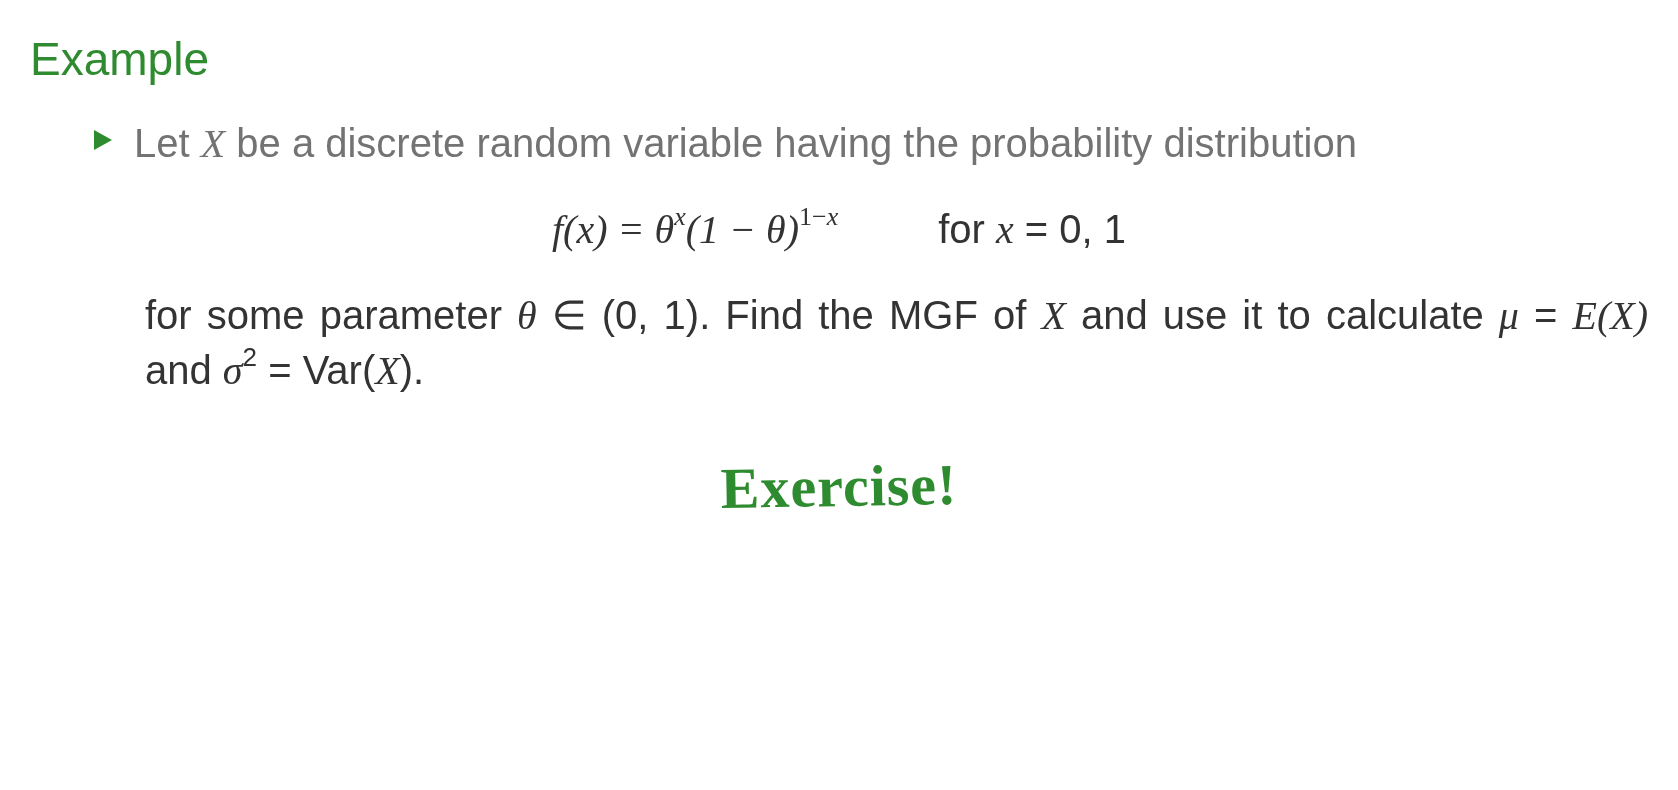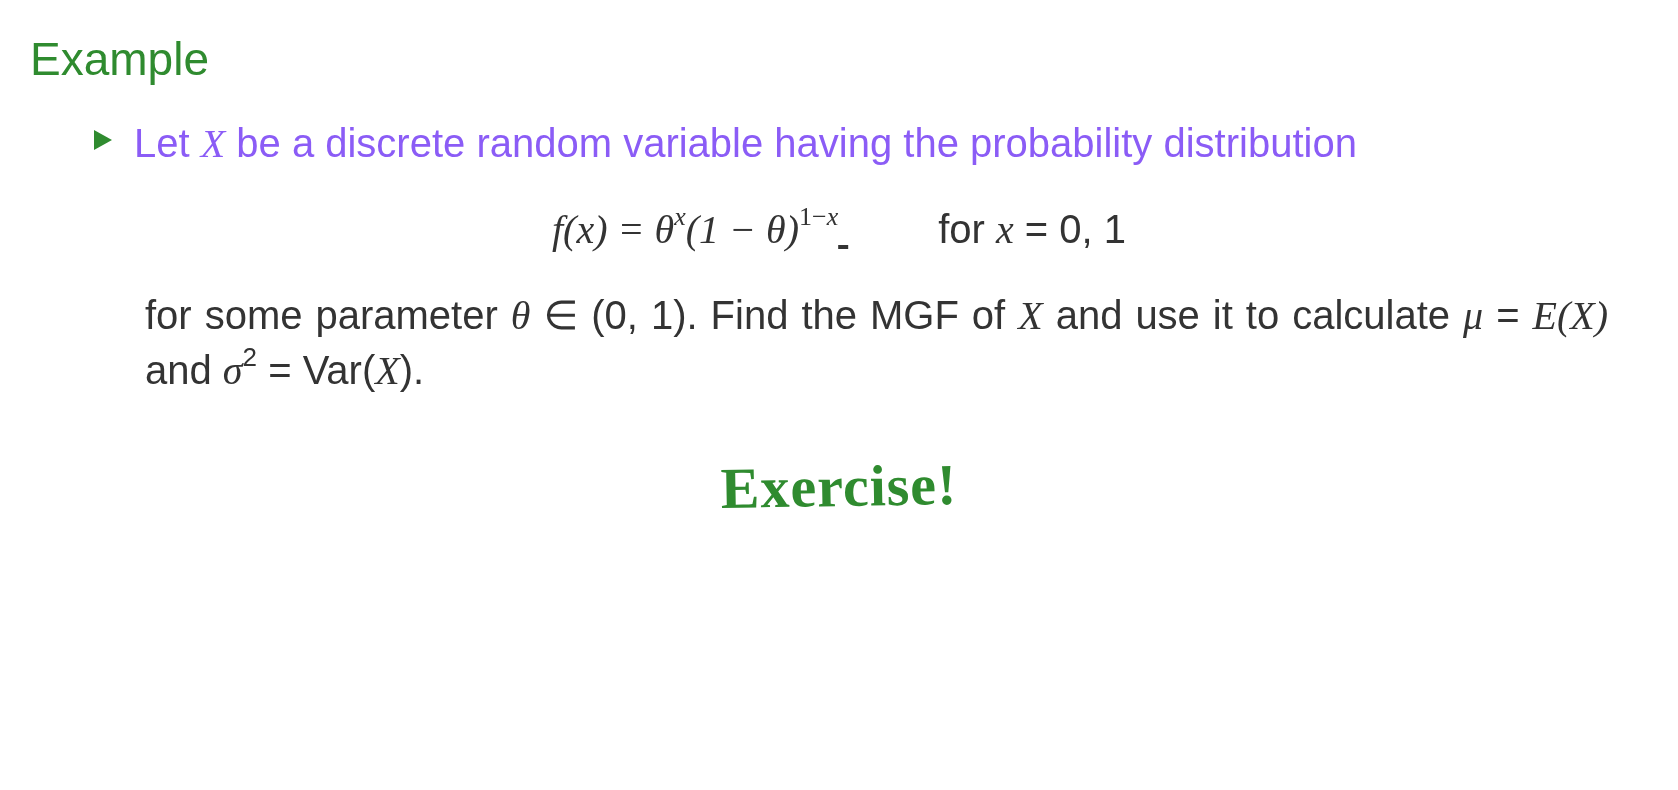--- a/index.html
+++ b/index.html
@@ -31,32 +31,31 @@
       margin-right: 60px;
     }
     .bullet-icon {
       color: #2f8b2f;
       flex-shrink: 0;
       margin-right: 20px;
       margin-top: 12px;
     }
     .bullet-text {
       font-size: 40px;
-      color: #8b5cf6;
+      color: #737373;
       line-height: 1.35;
       font-weight: 400;
     }
     .equation-line {
       text-align: center;
       margin: 35px 0 35px 0;
       font-size: 40px;
       font-style: italic;
       font-family: "Cambria Math", "Times New Roman", serif;
       color: #333;
-      text-decoration: underline;
     }
     .equation-main {
       display: inline-block;
     }
     .equation-cond {
       display: inline-block;
       margin-left: 90px;
       font-family: "Segoe UI", Arial, sans-serif;
       font-style: normal;
     }
@@ -65,21 +64,20 @@
       font-family: "Cambria Math", "Times New Roman", serif;
     }
     .super {
       font-size: 0.65em;
       vertical-align: super;
       position: relative;
       top: -0.15em;
     }
     .followup {
       margin-left: 115px;
-      margin-right: 40px;
       font-size: 40px;
       color: #333;
       line-height: 1.35;
       text-align: justify;
     }
     .mi {
       font-style: italic;
       font-family: "Cambria Math", "Times New Roman", serif;
     }
     .handwriting {

